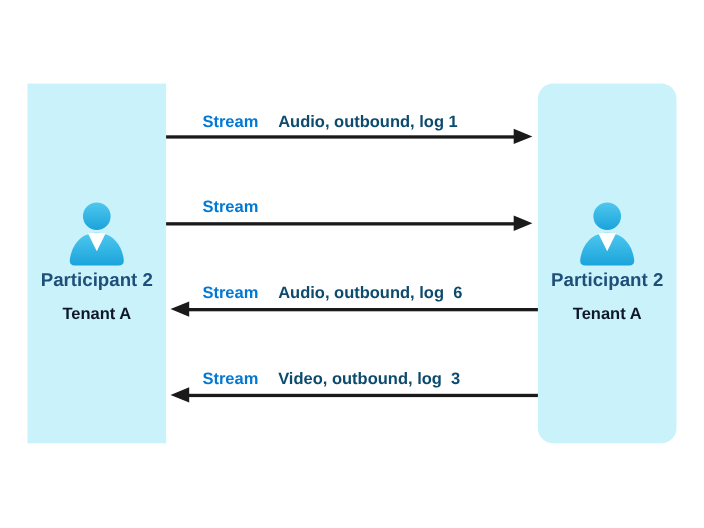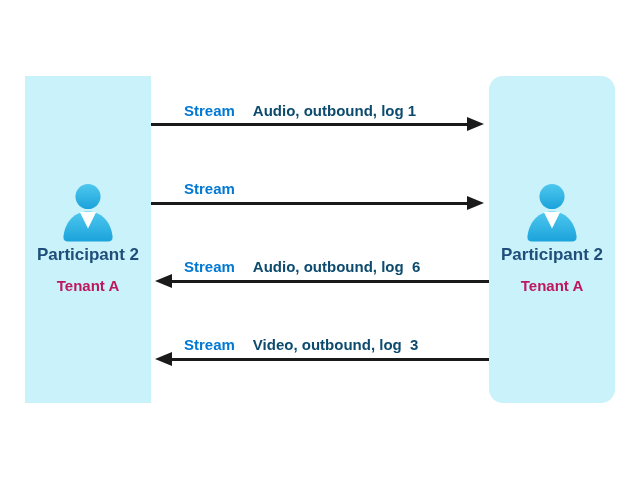--- a/index.html
+++ b/index.html
@@ -27,21 +27,21 @@
   .panel.right { left: 489px; border-radius: 14px; }
   .person-icon { width: 56px; height: 59px; margin-bottom: 2px; }
   .participant-name {
     color: #1f4e79;
     font-size: 17px;
     font-weight: bold;
     line-height: 22px;
     white-space: nowrap;
   }
   .tenant-name {
-    color: #be185d;
+    color: #0f172a;
     font-size: 15px;
     font-weight: bold;
     line-height: 20px;
     margin-top: 10px;
     white-space: nowrap;
   }
   .arrow-labels {
     position: absolute;
     left: 184px;
     height: 20px;

